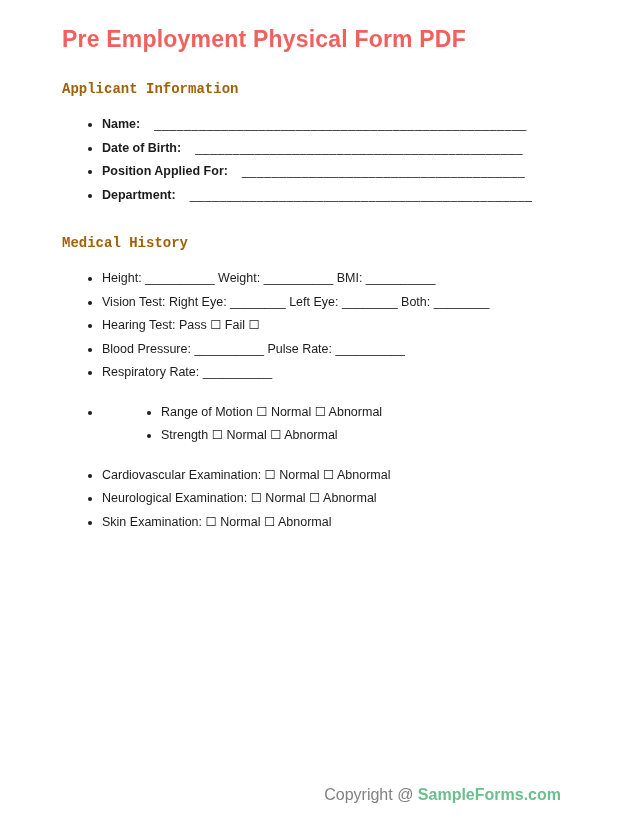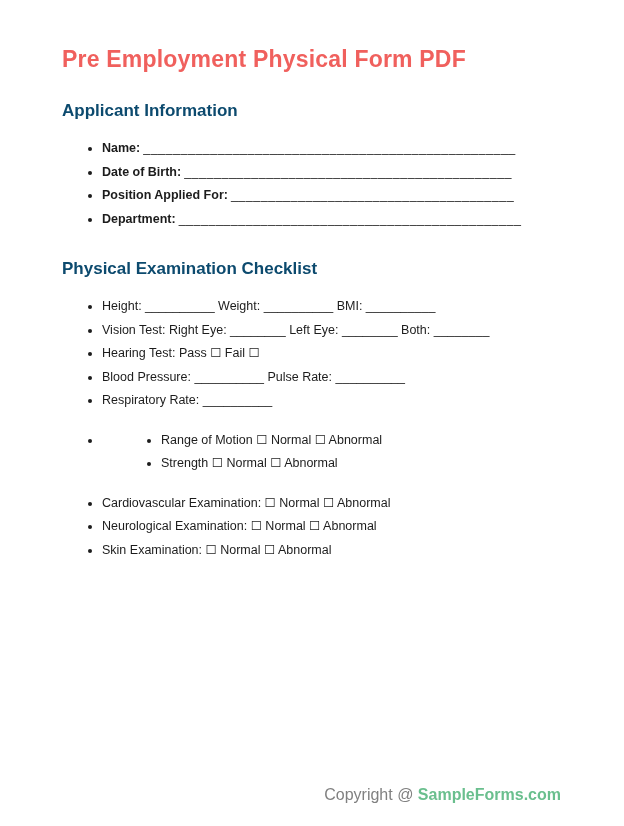--- a/index.html
+++ b/index.html
@@ -11,51 +11,52 @@
   *{box-sizing:border-box;}
   html,body{margin:0;padding:0;}
   body{
     width:624px;height:826px;
     background:#ffffff;
     font-family:"Liberation Sans","DejaVu Sans",sans-serif;
     color:var(--color-text);
     position:relative;
     overflow:hidden;
   }
-  .doc{padding:38px 62px 0 62px;}
+  .doc{padding:18px 62px 0 62px;}
   h1{
     font-size:23px;
     font-weight:bold;
     color:var(--color-title);
     margin:8px 0 14px 0;
     letter-spacing:0.2px;
   }
   h2{
-    font-size:17px;
+    font-size:14px;
     font-weight:bold;
-    color:#0c4a6e;
+    color:#a16207;
     margin:28px 0 0 0;
+    font-family:Liberation Mono, monospace;
   }
   ul.list{
     margin:16px 0 0 0;
     padding-left:40px;
     list-style-type:disc;
   }
   ul.list ul{
     margin:16px;
     padding-left:43px;
     list-style-type:disc;
   }
   li{
     font-size:12.5px;
     line-height:23.5px;
     color:#1c1c1c;
   }
   .lbl{font-weight:bold;}
-  .blank{margin-left:3px;letter-spacing:0.5px;}
+  .blank{margin-left:14px;letter-spacing:0.5px;}
   .footer{
     position:absolute;
     right:63px;
     bottom:22px;
     font-size:16px;
   }
   .footer .copy{color:var(--color-copyright);}
   .footer .brand{
     color:var(--color-brand-link);
     font-weight:bold;
@@ -82,24 +83,24 @@
       <li>
         <span class="lbl">Position Applied For:</span><span class="blank">______________________________________</span>
       </li>
       <li>
         <span class="lbl">Department:</span><span class="blank">______________________________________________</span>
       </li>
     </ul>
   </section>
 
   <section>
+    <h2>Medical History</h2>
   </section>
 
   <section>
-    <h2>Physical Examination Checklist</h2>
     <ul class="list">
       <li>Height: __________ Weight: __________ BMI: __________</li>
       <li>Vision Test: Right Eye: ________ Left Eye: ________ Both: ________</li>
       <li>Hearing Test: Pass ☐ Fail ☐</li>
       <li>Blood Pressure: __________ Pulse Rate: __________</li>
       <li>Respiratory Rate: __________</li>
       <li>
         <ul>
           <li>Range of Motion ☐ Normal ☐ Abnormal</li>
           <li>Strength ☐ Normal ☐ Abnormal</li>

